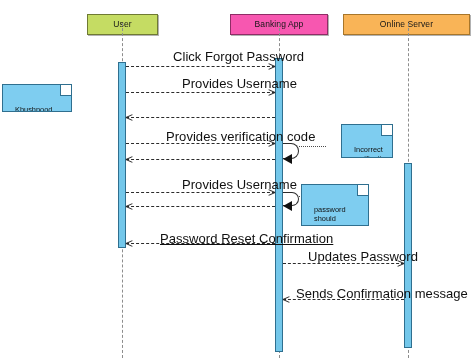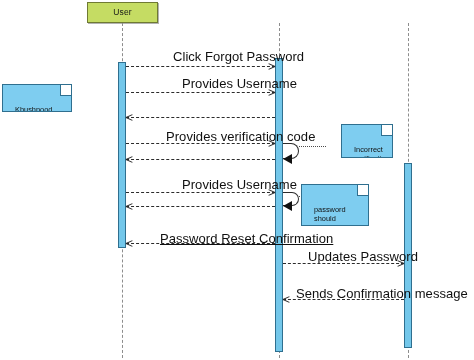--- a/index.html
+++ b/index.html
@@ -29,20 +29,21 @@
     border: 1px solid #6b6b3a;
     display: flex;
     align-items: center;
     justify-content: center;
     font-size: 8.5px;
     line-height: 1.1;
     text-align: center;
     color: #161616;
     letter-spacing: .1px;
     box-shadow: 1px 1px 0 rgba(0,0,0,.30);
+    margin-top: 12px;
   }
   
   .lifeline {
     position: absolute;
     width: 0;
     border-left: 1.5px dashed #8d8d8d;
   }
   
   .activation {
     position: absolute;
@@ -135,21 +136,27 @@
 </style>
 </head>
 <body>
 
 <div id="canvas">
 
   <div class="actor-box" style="left:87px; top:2px; width:71px; height:21px; background:#c5dc63; border-color:#6f7a33;">
     <span>User</span>
   </div>
 
-
+  <div class="actor-box" style="left:230px; top:2px; width:98px; height:21px; background:#f757b0; border-color:#8f2d66;">
+    <span>Banking App</span>
+  </div>
+
+  <div class="actor-box" style="left:343px; top:2px; width:127px; height:21px; background:#f9b457; border-color:#a8762a;">
+    <span>Online Server</span>
+  </div>
 
   <div class="lifeline" style="left:122px; top:23px; height:335px;"></div>
   <div class="lifeline" style="left:279px; top:23px; height:335px;"></div>
   <div class="lifeline" style="left:408px; top:23px; height:335px;"></div>
 
   <div class="activation" style="left:118px; top:62px;  height:186px;"></div>
   <div class="activation" style="left:275px; top:58px;  height:294px;"></div>
   <div class="activation" style="left:404px; top:163px; height:185px;"></div>
 
   <div class="msg-label" style="left:173px; top:49px;">Click Forgot Password</div>

